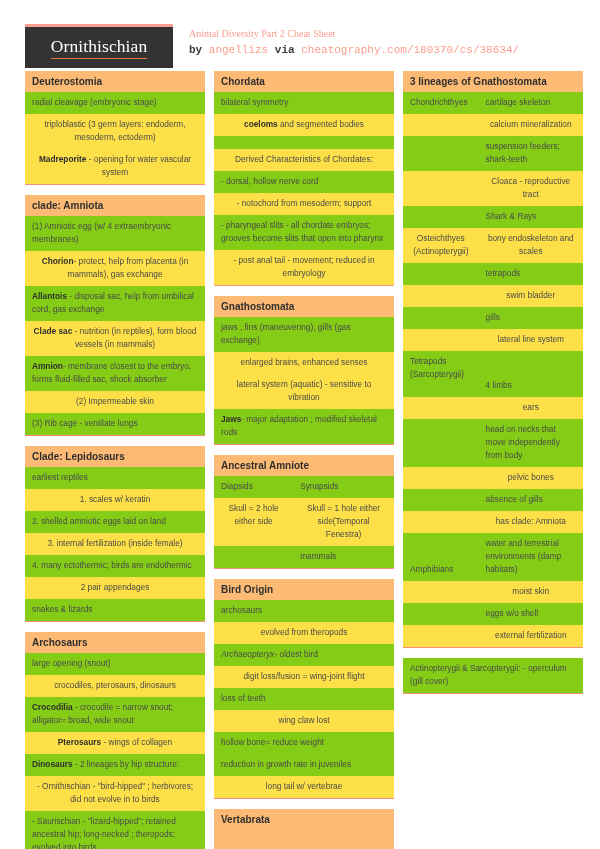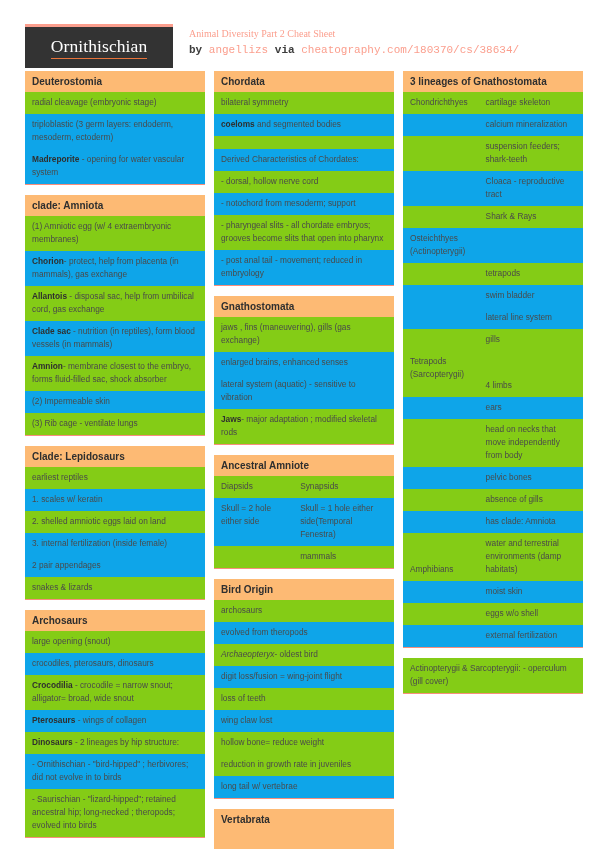--- a/index.html
+++ b/index.html
@@ -101,21 +101,21 @@
   }
   .block-title.tall { min-height: 128px; }
 
   .row {
     display: flex;
     font-size: 8.3px;
     line-height: 13px;
     color: #4a4a4a;
   }
   .row.odd  { background: #84cc16; align-items: flex-end; }
-  .row.even { background: #0ea5e9; }
+  .row.even { background: #fde047; text-align: center; }
   .row .cell {
     padding: 4px 7px 5px 7px;
     box-sizing: border-box;
     word-wrap: break-word;
   }
   .row.single .cell { width: 100%; }
   .row.pair .cell.c1 { width: 44%; }
   .row.pair .cell.c2 { width: 56%; }
   .row.kv  .cell.c1 { width: 42%; }
   .row.kv  .cell.c2 { width: 58%; }
@@ -189,20 +189,23 @@
           </div>
           <div class="row single even">
             <div class="cell c1">1. scales w/ keratin</div>
           </div>
           <div class="row single odd">
             <div class="cell c1">2. shelled amniotic eggs laid on land</div>
           </div>
           <div class="row single even">
             <div class="cell c1">3. internal fertilization (inside female)</div>
           </div>
+          <div class="row single odd">
+            <div class="cell c1">4. many ectothermic; birds are endothermic</div>
+          </div>
           <div class="row single even">
             <div class="cell c1">2 pair appendages</div>
           </div>
           <div class="row single odd">
             <div class="cell c1">snakes &amp; lizards</div>
           </div>
         </div>
         <div class="block">
           <div class="block-title">Archosaurs</div>
           <div class="row single odd">
@@ -338,36 +341,37 @@
           <div class="row kv even">
             <div class="cell c1"></div>
             <div class="cell c2">Cloaca - reproductive tract</div>
           </div>
           <div class="row kv odd">
             <div class="cell c1"></div>
             <div class="cell c2">Shark &amp; Rays</div>
           </div>
           <div class="row kv even">
             <div class="cell c1">Osteichthyes (Actinopte­rygii)</div>
+            <div class="cell c2">bony endoskeleton and scales</div>
           </div>
           <div class="row kv odd">
             <div class="cell c1"></div>
             <div class="cell c2">tetrapods</div>
           </div>
           <div class="row kv even">
             <div class="cell c1"></div>
             <div class="cell c2">swim bladder</div>
           </div>
+          <div class="row kv odd">
+            <div class="cell c1"></div>
+            <div class="cell c2">gills</div>
+          </div>
           <div class="row kv even">
             <div class="cell c1"></div>
             <div class="cell c2">lateral line system</div>
-          </div>
-          <div class="row kv odd">
-            <div class="cell c1"></div>
-            <div class="cell c2">gills</div>
           </div>
           <div class="row kv odd">
             <div class="cell c1" style="min-height: 46px;">Tetrapods (Sarcop­terygii)</div>
             <div class="cell c2">4 limbs</div>
           </div>
           <div class="row kv even">
             <div class="cell c1"></div>
             <div class="cell c2">ears</div>
           </div>
           <div class="row kv odd">

